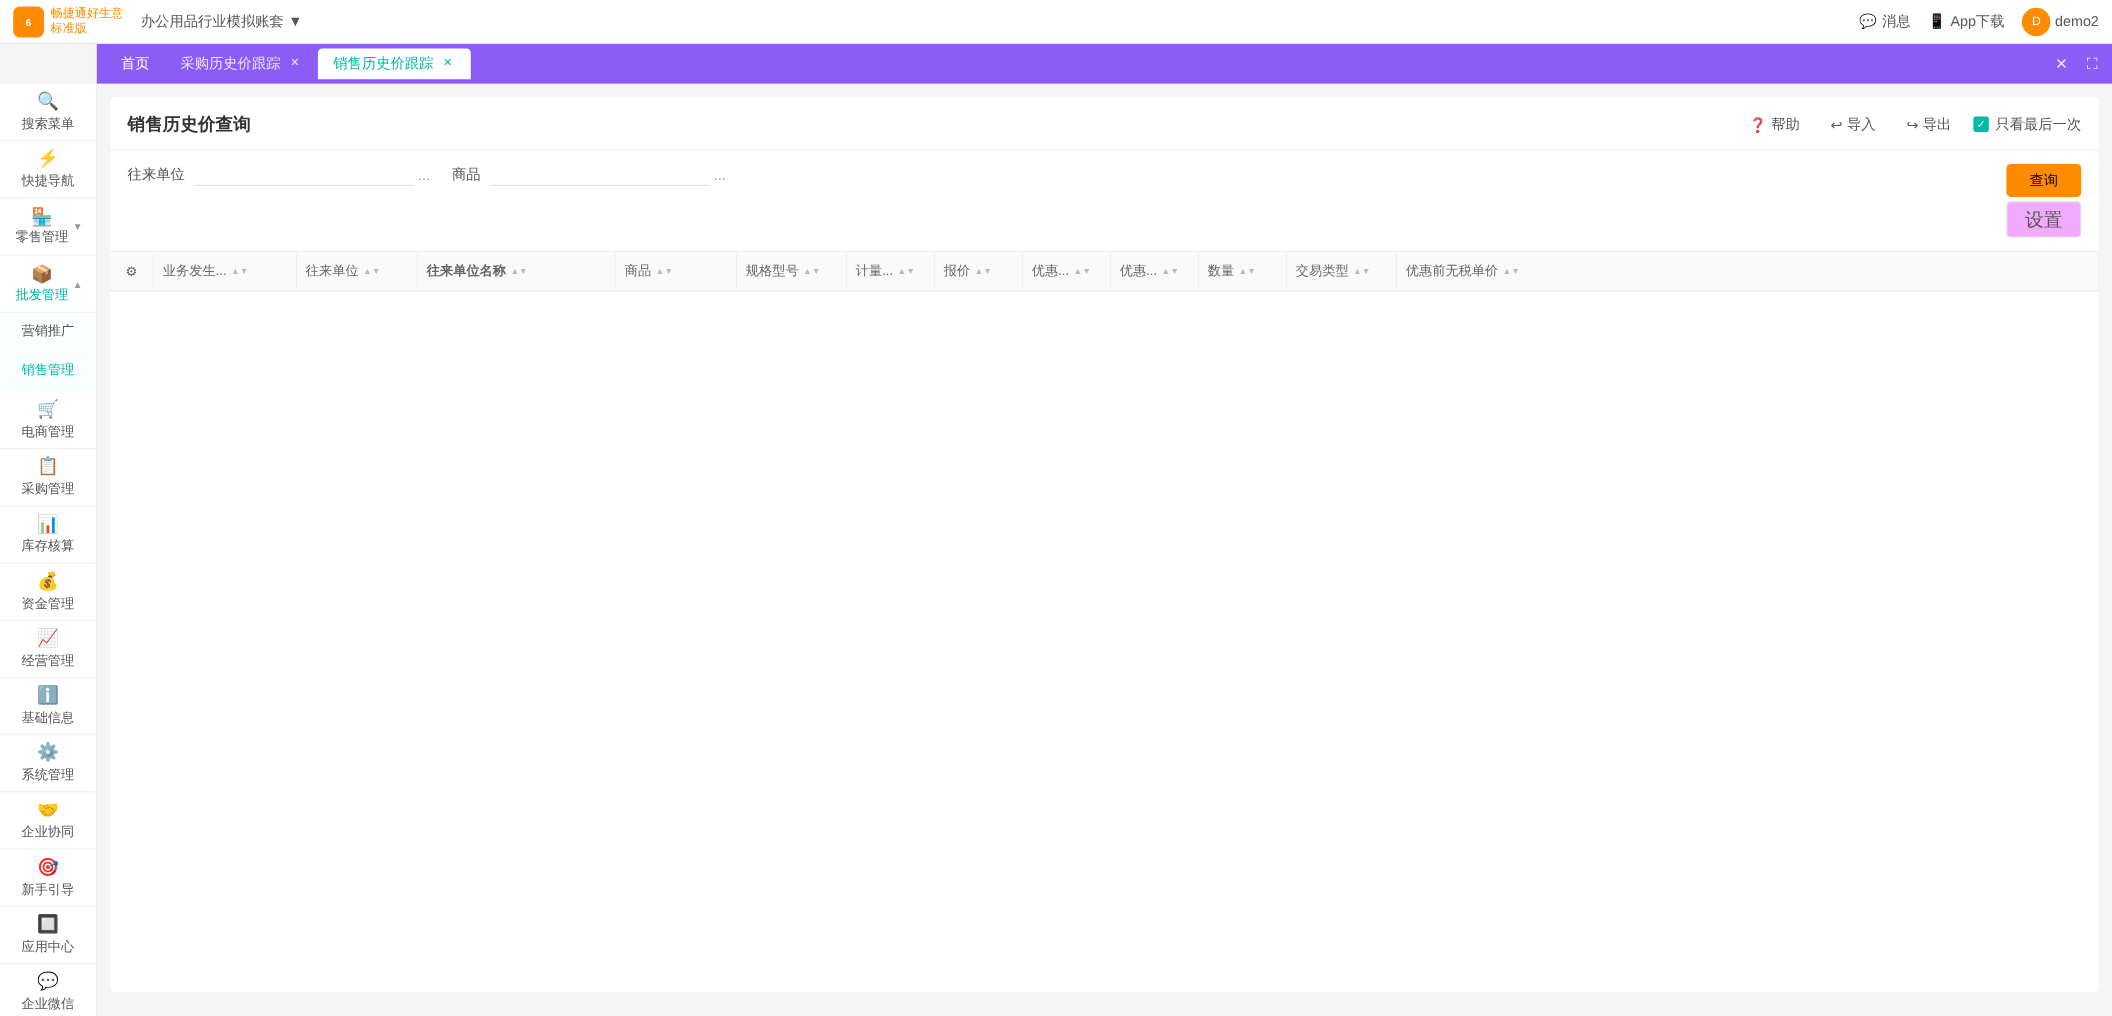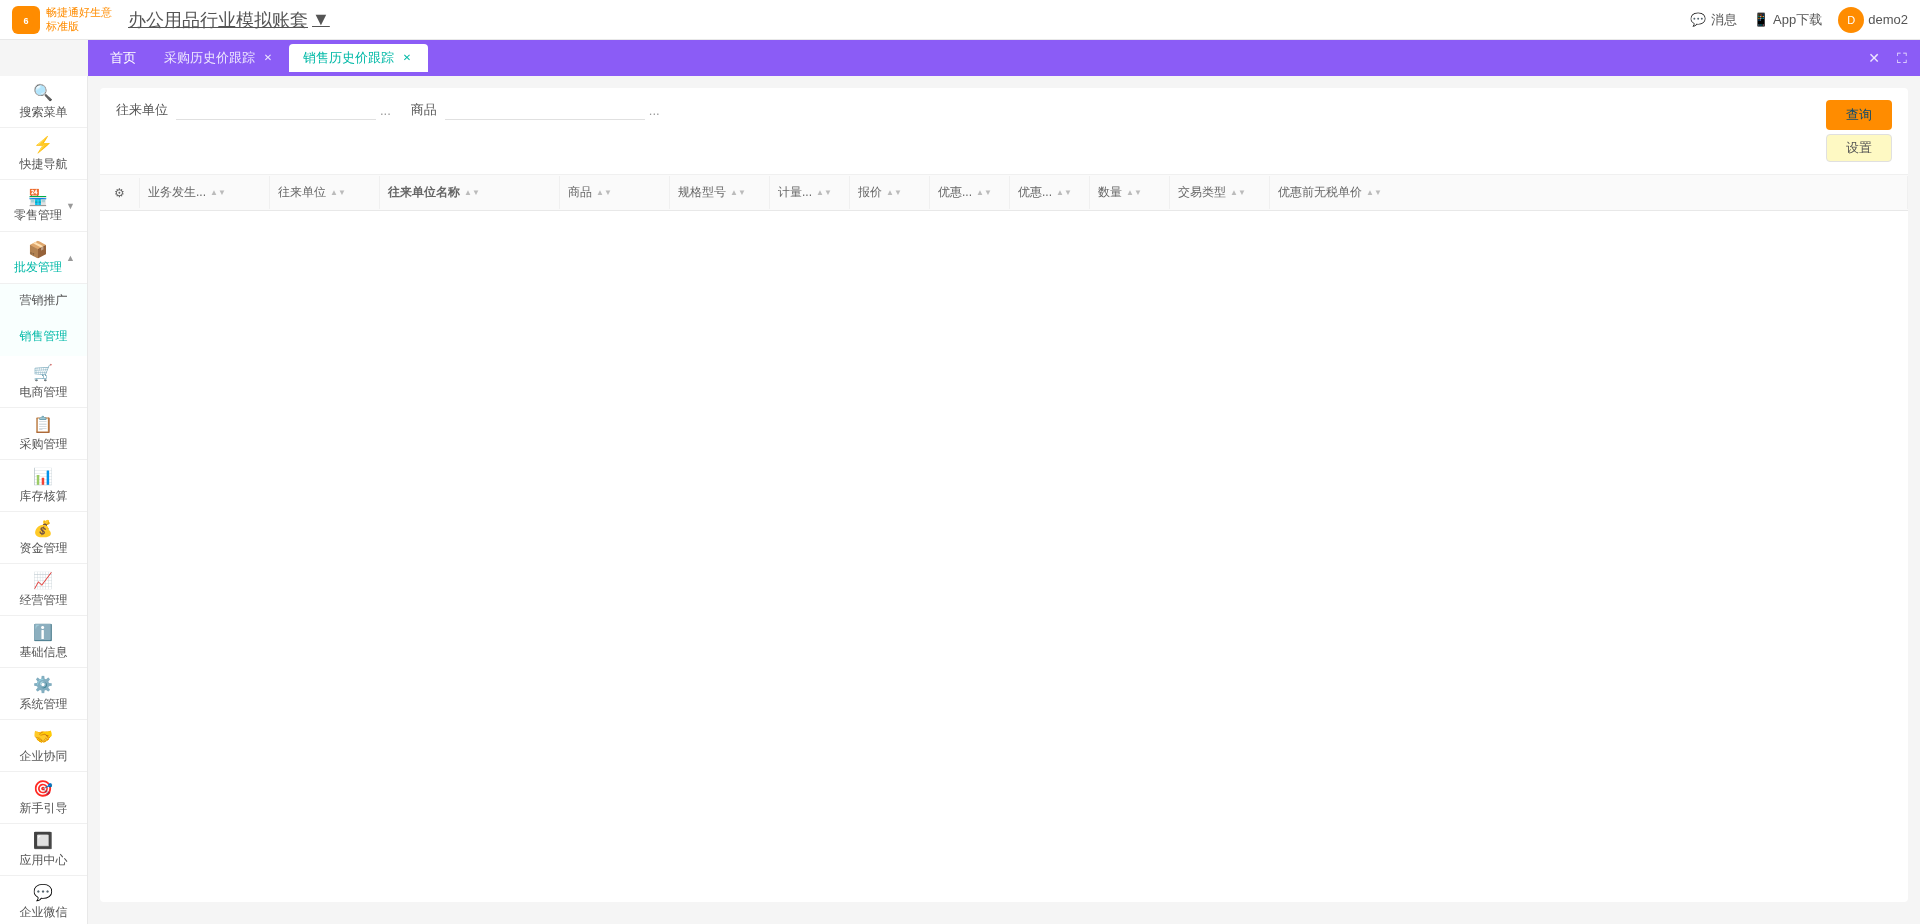--- a/index.html
+++ b/index.html
@@ -42,26 +42,25 @@
     }
     .logo-text {
       font-size: 11px;
       color: #ff8c00;
       line-height: 1.2;
     }
     .app-selector {
       display: flex;
       align-items: center;
       gap: 4px;
-      font-size: 18px;
+      font-size: 13px;
       color: #555;
       cursor: pointer;
       padding: 4px 8px;
       border-radius: 4px;
-      text-decoration: underline;
     }
     .top-bar-right {
       display: flex;
       align-items: center;
       gap: 16px;
     }
     .top-bar-right-item {
       display: flex;
       align-items: center;
       gap: 4px;
@@ -329,35 +328,35 @@
       font-size: 13px;
     }
     .filter-actions {
       display: flex;
       flex-direction: column;
       gap: 4px;
       margin-left: auto;
     }
     .btn-query {
       background: #ff8c00;
-      color: #0c4a6e;
+      color: #000000;
       border: none;
       border-radius: 4px;
       padding: 6px 20px;
       font-size: 13px;
       cursor: pointer;
       font-family: inherit;
     }
     .btn-settings {
-      background: #fef9c3;
+      background: #f0abfc;
       color: #555;
       border: 1px solid #e0e0e0;
       border-radius: 4px;
       padding: 4px 16px;
-      font-size: 13px;
+      font-size: 17px;
       cursor: pointer;
       font-family: inherit;
       text-align: center;
     }
 
     
     .table-area {
       padding: 0;
     }
     .table-header {
@@ -557,20 +556,41 @@
     <div class="sidebar-item">
       <span class="icon-area">💬</span>
       <span>企业微信</span>
     </div>
 
   </div>
 
   <div class="main-content">
     <div class="page-container">
 
+      <div class="page-header">
+        <div class="page-title">销售历史价查询</div>
+        <div class="page-actions">
+          <div class="action-btn">
+            <span>❓</span>
+            <span>帮助</span>
+          </div>
+          <div class="action-btn">
+            <span>↩</span>
+            <span>导入</span>
+          </div>
+          <div class="action-btn">
+            <span>↪</span>
+            <span>导出</span>
+          </div>
+          <div class="checkbox-area">
+            <div class="checkbox-box">✓</div>
+            <span>只看最后一次</span>
+          </div>
+        </div>
+      </div>
 
       <div class="filter-area">
 
         <div class="filter-row">
           <span class="filter-label">往来单位</span>
           <div class="filter-input-area">
             <input class="filter-input" type="text" value="" style="">
             <span class="filter-dots">...</span>
           </div>
         </div>

